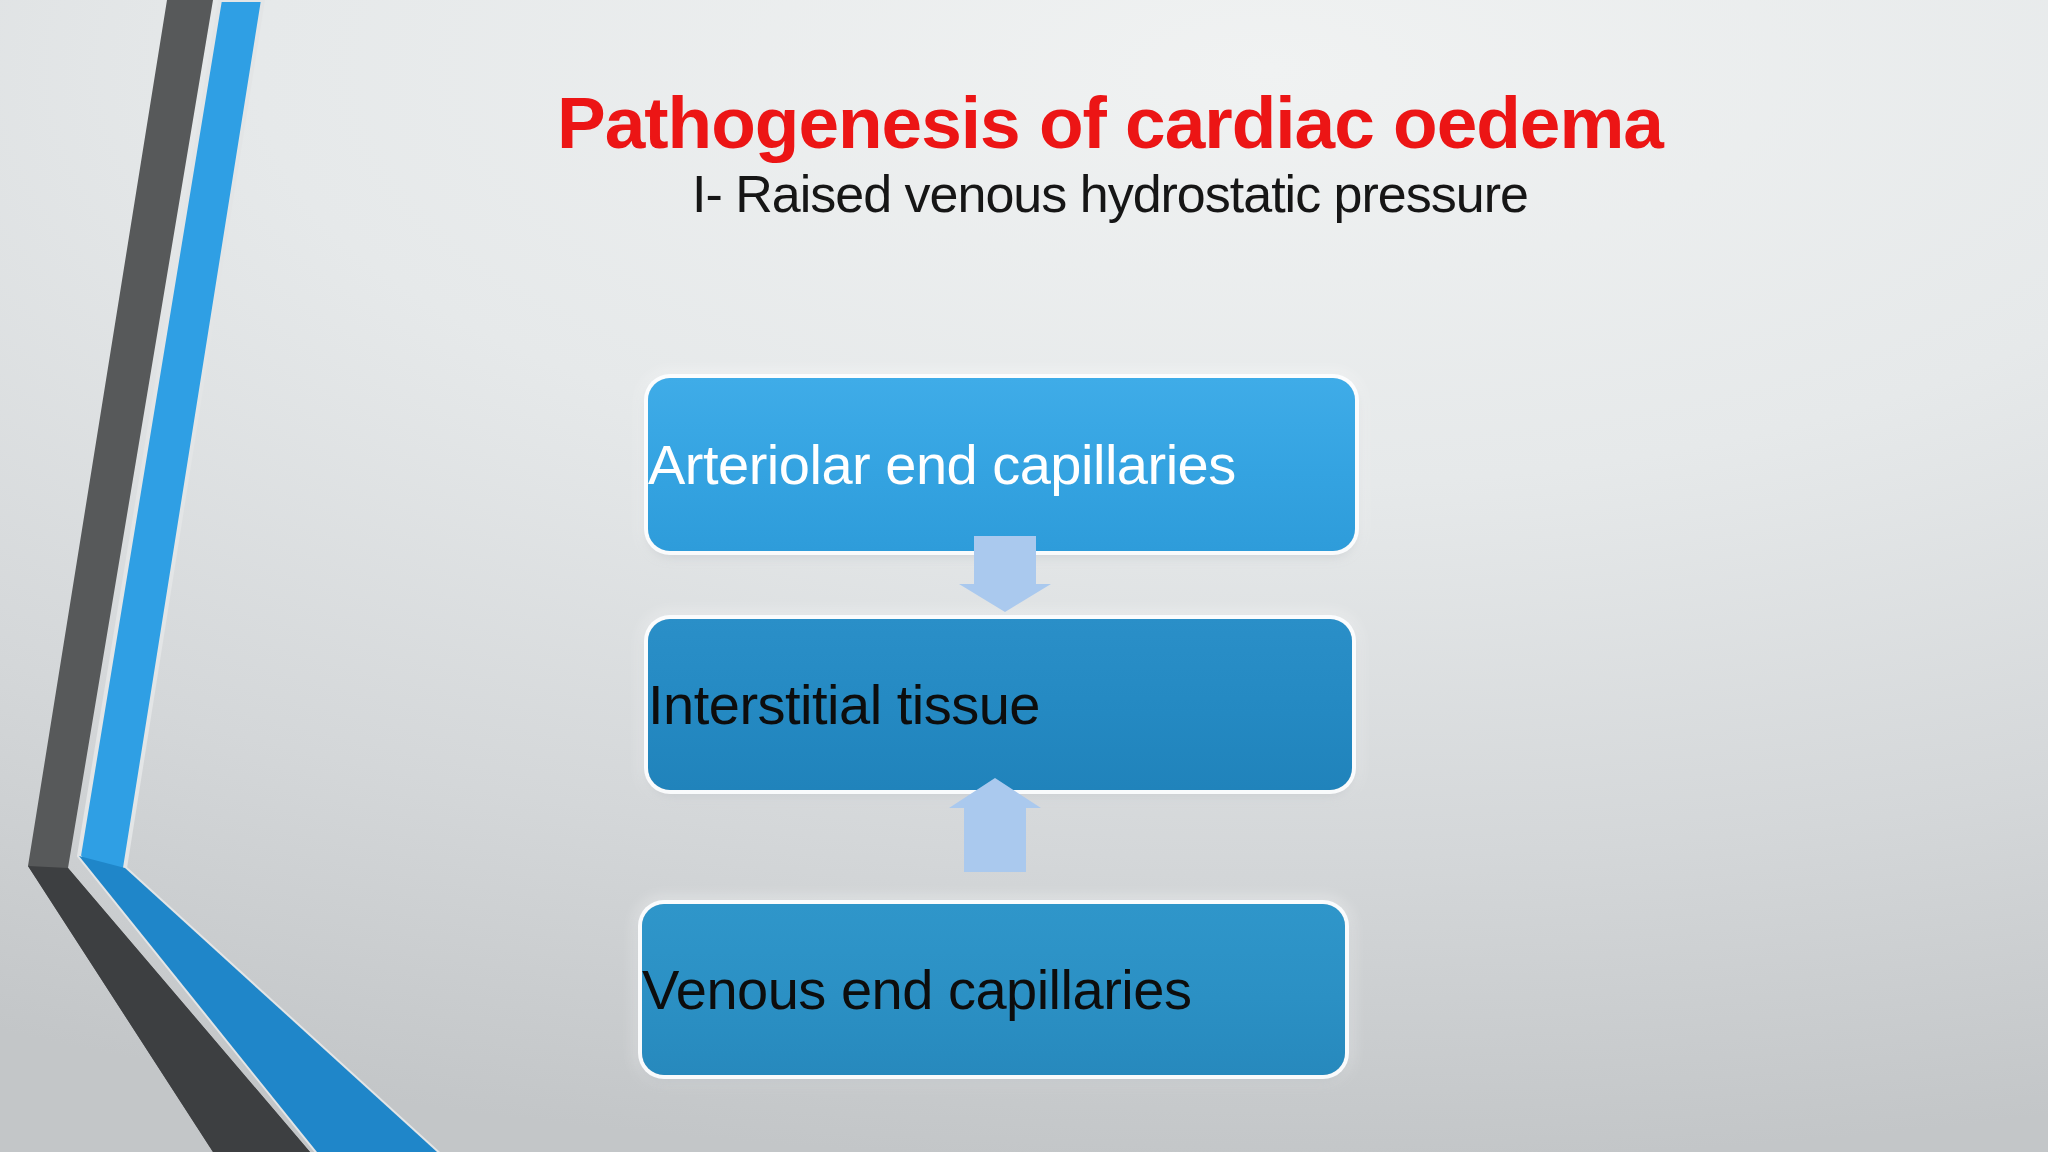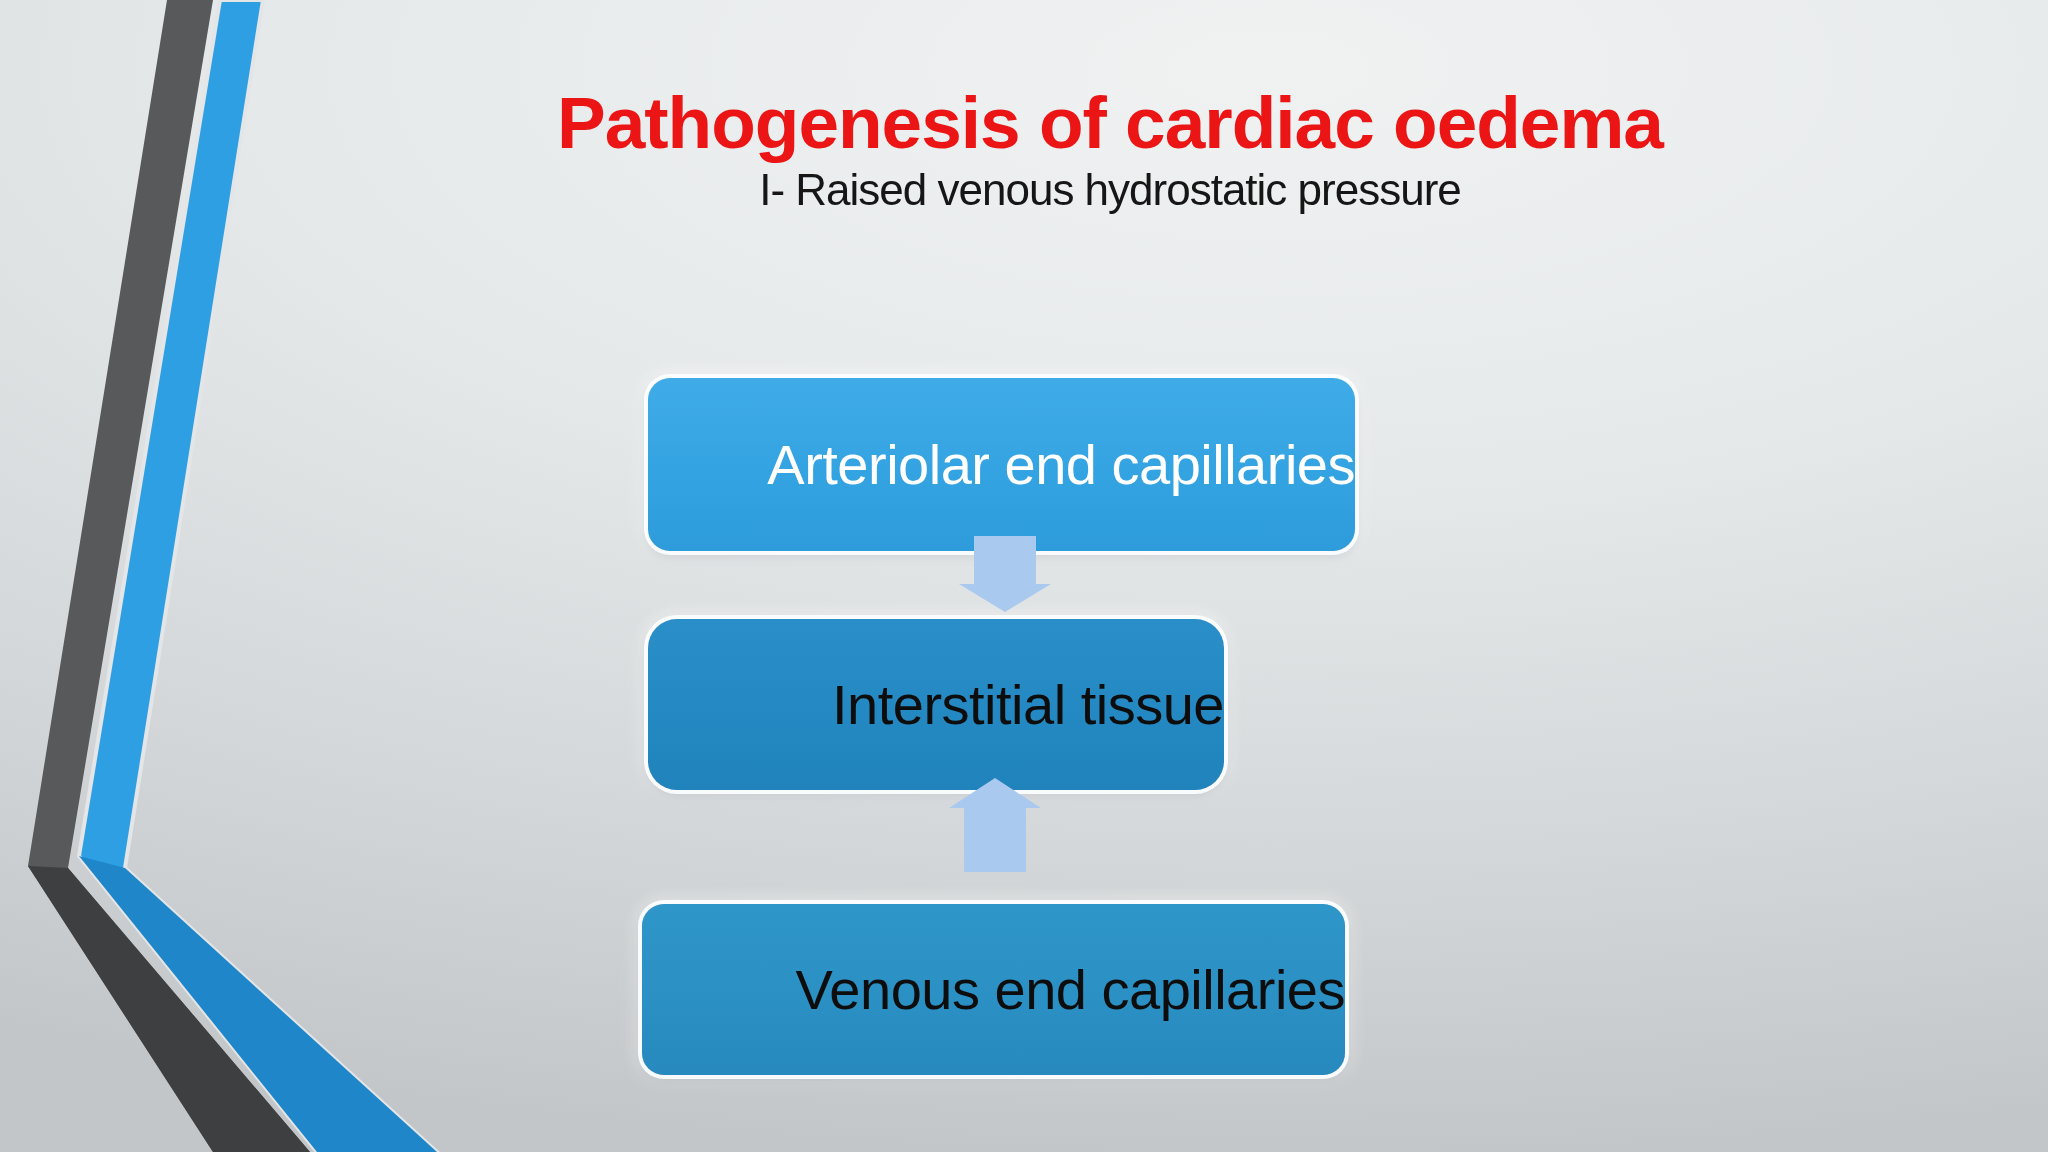--- a/index.html
+++ b/index.html
@@ -35,52 +35,51 @@
   .slide-title {
     margin: 0;
     font-size: 73px;
     line-height: 1.06;
     font-weight: 700;
     letter-spacing: -1px;
     color: #ec1515;
   }
   .slide-subtitle {
     margin: 6px 0 8px 0;
-    font-size: 44px;
+    font-size: 52px;
     line-height: 1.05;
     font-weight: 400;
     letter-spacing: -1px;
     color: #161616;
   }
   
   .flow-box {
     position: absolute;
     border-radius: 22px;
     display: flex;
     align-items: center;
-    justify-content: flex-end;
+    justify-content: flex-start;
     text-align: center;
     font-size: 56px;
     letter-spacing: -0.5px;
     z-index: 2;
     box-shadow:
       0 0 0 4px rgba(253, 254, 255, 0.92),
       0 0 14px 8px rgba(255, 255, 255, 0.35),
       0 5px 12px rgba(100, 112, 122, 0.35);
   }
   .flow-box-1 {
     left: 648px; top: 378px; width: 707px; height: 173px;
     background: linear-gradient(180deg, #3face8 0%, #34a3e1 55%, #2e9cda 100%);
     color: #ffffff;
   }
   .flow-box-2 {
-    left: 648px; top: 619px; width: 576px; height: 171px;
+    left: 648px; top: 619px; width: 704px; height: 171px;
     background: linear-gradient(180deg, #2a8fc8 0%, #2489c2 55%, #2083bb 100%);
     color: #0d0d0d;
-    border-radius: 29px;
   }
   .flow-box-3 {
     left: 642px; top: 904px; width: 703px; height: 171px;
     background: linear-gradient(180deg, #2f96ca 0%, #2b90c4 55%, #2789bd 100%);
     color: #0d0d0d;
   }
   .arrows-svg {
     position: absolute;
     left: 0; top: 0;
     width: 2048px; height: 1152px;

